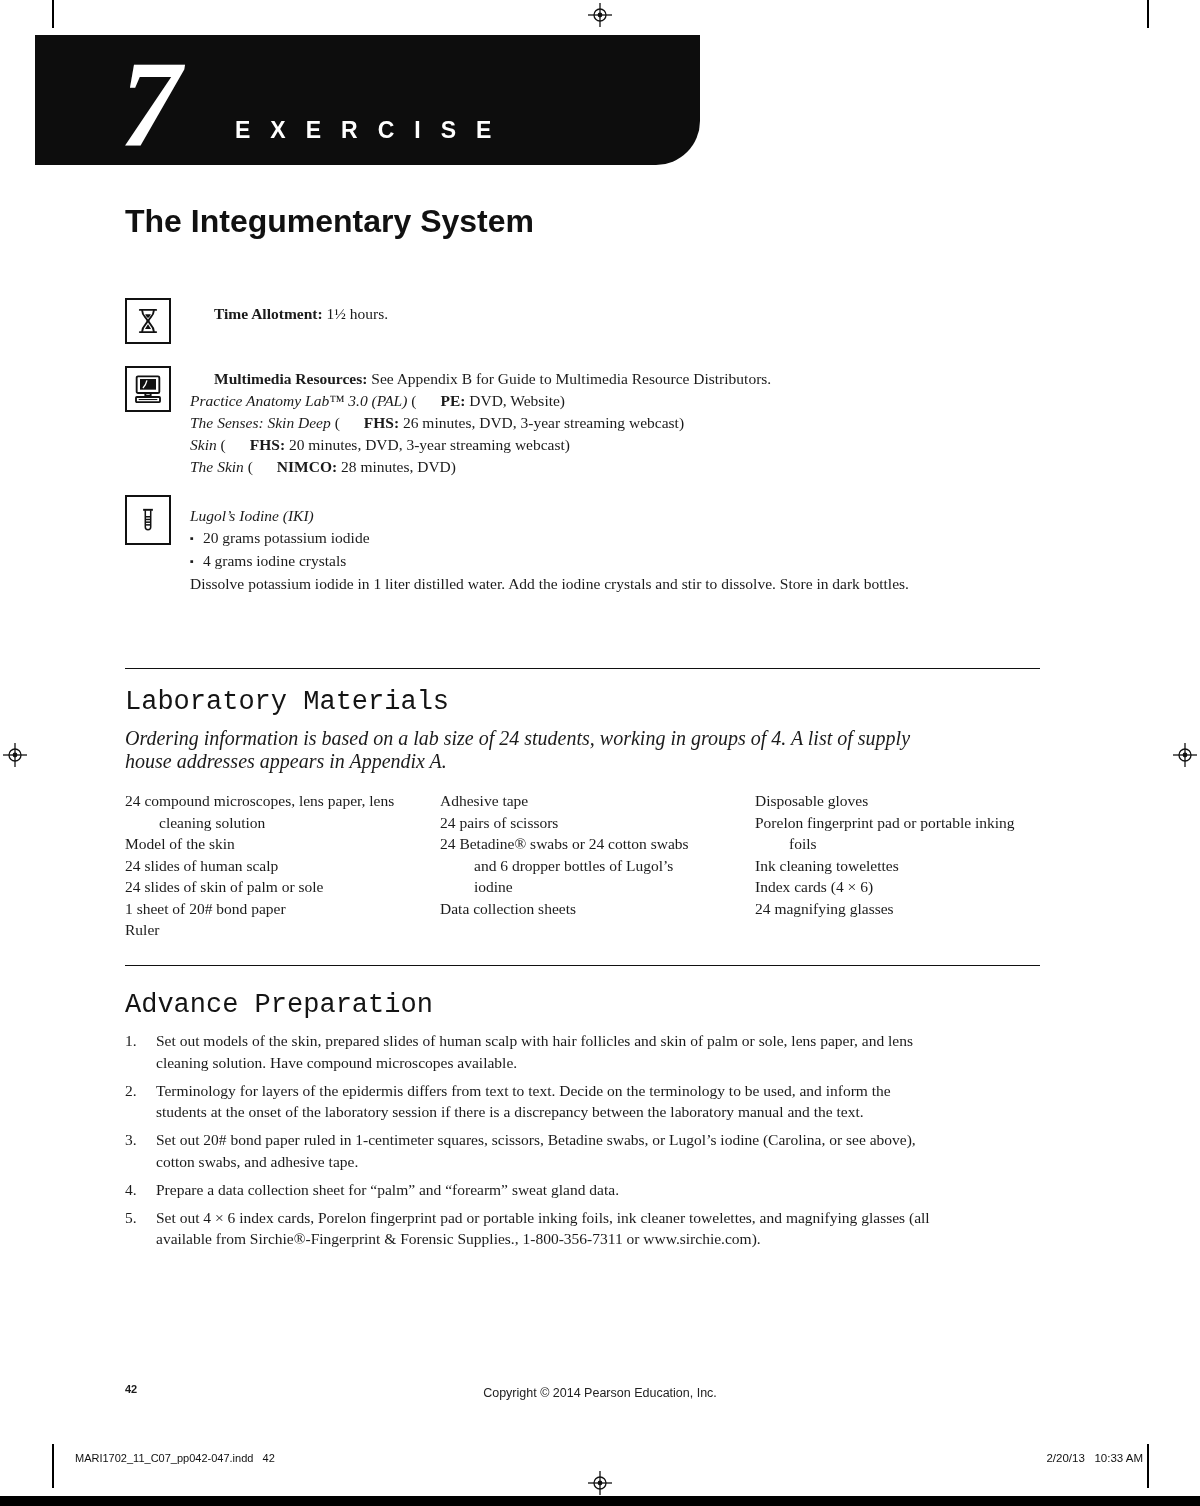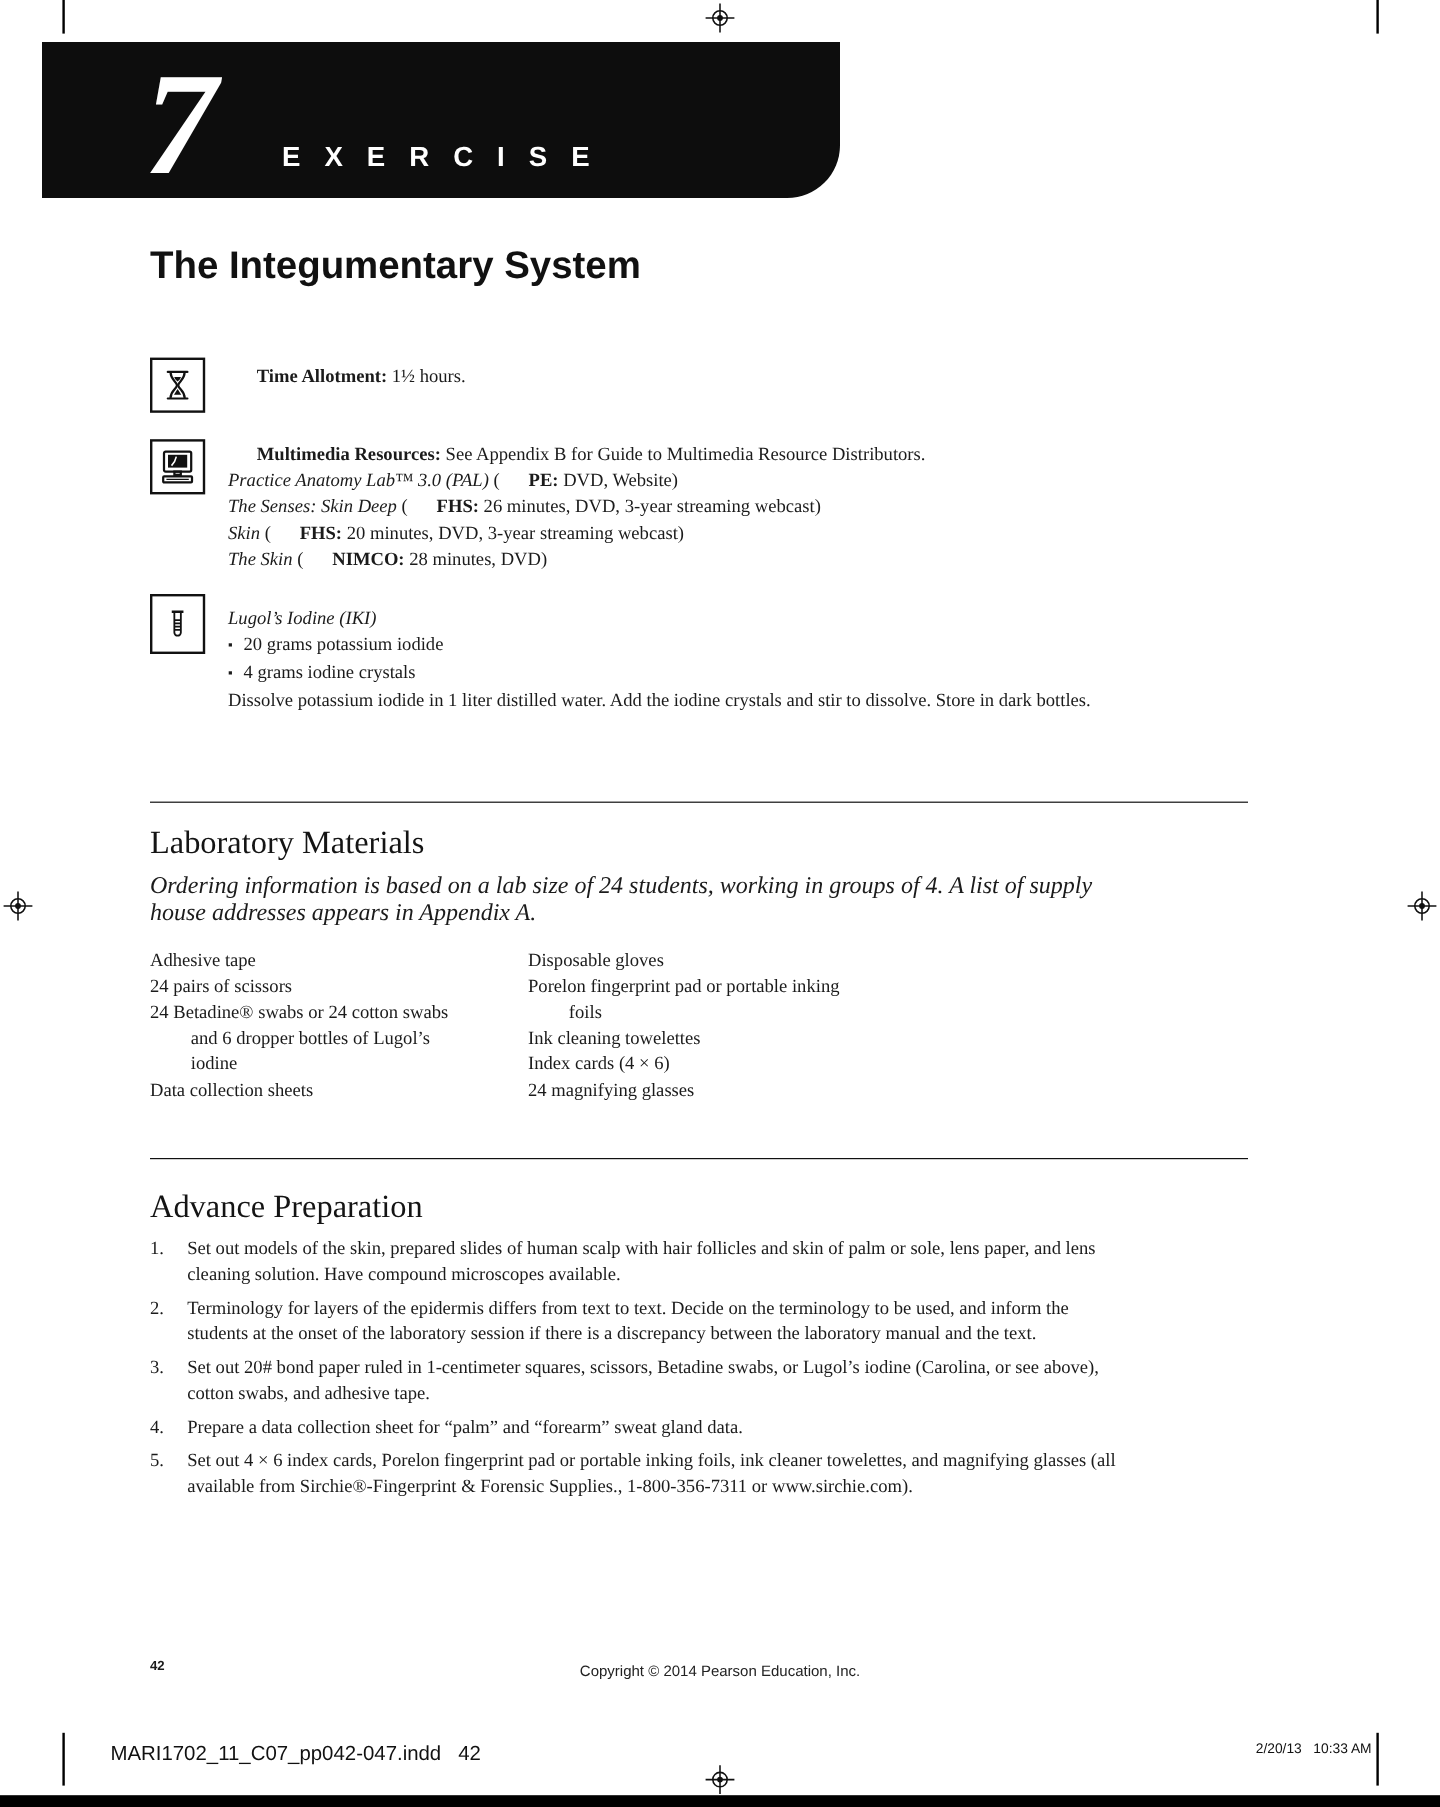--- a/index.html
+++ b/index.html
@@ -67,21 +67,21 @@
   .sol-title { margin-top:10px; }
   .sol-bullet .blt::before { content:"▪"; font-size:11px; margin-right:9px; position:relative; top:-1px; }
   .sol-instructions { line-height:21.5px; }
 
   
   .rule { position:absolute; left:125px; width:915px; border-top:1.5px solid #111; }
   .rule-1 { top:668px; }
   .rule-2 { top:965px; }
   .section-heading {
     position:absolute; left:125px;
-    font-family:Liberation Serif, serif; font-weight:500;
+    font-family:Liberation Mono, monospace; font-weight:500;
     font-size:27px; color:#141414;
   }
   .head-materials { top:687px; }
   .head-advance { top:990px; }
 
   .materials-intro {
     position:absolute; left:125px; top:727px; width:790px;
     font-style:italic; font-size:20px; line-height:22.5px;
   }
 
@@ -102,22 +102,22 @@
   
   .page-num {
     position:absolute; left:125px; top:1383px;
     font-weight:bold; font-size:11px; font-family:"Liberation Sans", sans-serif;
   }
   .copyright {
     position:absolute; left:0; right:0; top:1386px; text-align:center;
     font-family:"Liberation Sans", sans-serif; font-size:12.5px; color:#222;
   }
   .print-left {
-    position:absolute; left:92px; top:1452px;
-    font-family:"Liberation Sans", sans-serif; font-size:17px; color:#111;
+    position:absolute; left:75px; top:1452px;
+    font-family:"Liberation Sans", sans-serif; font-size:11px; color:#111;
     white-space:pre;
   }
   .print-right {
     position:absolute; right:57px; top:1452px;
     font-family:"Liberation Sans", sans-serif; font-size:11.5px; color:#111;
     white-space:pre;
   }
 </style>
 </head>
 <body>
@@ -227,20 +227,28 @@
     <div class="sol-bullet"><span class="blt"></span><span>20 grams potassium iodide</span></div>
     <div class="sol-bullet"><span class="blt"></span><span>4 grams iodine crystals</span></div>
     <div class="sol-instructions">Dissolve potassium iodide in 1 liter distilled water. Add the iodine crystals and stir to dissolve. Store in dark bottles.</div>
   </div>
 
   <div class="rule rule-1"></div>
   <h2 class="section-heading head-materials">Laboratory Materials</h2>
   <p class="materials-intro">Ordering information is based on a lab size of 24 students, working in groups of 4. A list of supply house addresses appears in Appendix A.</p>
 
   <div class="materials-grid">
+    <div class="mat-col-1">
+      <div class="mat-item">24 compound microscopes, lens paper, lens cleaning solution</div>
+      <div class="mat-item">Model of the skin</div>
+      <div class="mat-item">24 slides of human scalp</div>
+      <div class="mat-item">24 slides of skin of palm or sole</div>
+      <div class="mat-item">1 sheet of 20# bond paper</div>
+      <div class="mat-item">Ruler</div>
+    </div>
     <div class="mat-col-2">
       <div class="mat-item">Adhesive tape</div>
       <div class="mat-item">24 pairs of scissors</div>
       <div class="mat-item">24 Betadine® swabs or 24 cotton swabs and 6 dropper bottles of Lugol’s iodine</div>
       <div class="mat-item">Data collection sheets</div>
     </div>
     <div class="mat-col-3">
       <div class="mat-item">Disposable gloves</div>
       <div class="mat-item">Porelon fingerprint pad or portable inking foils</div>
       <div class="mat-item">Ink cleaning towelettes</div>

